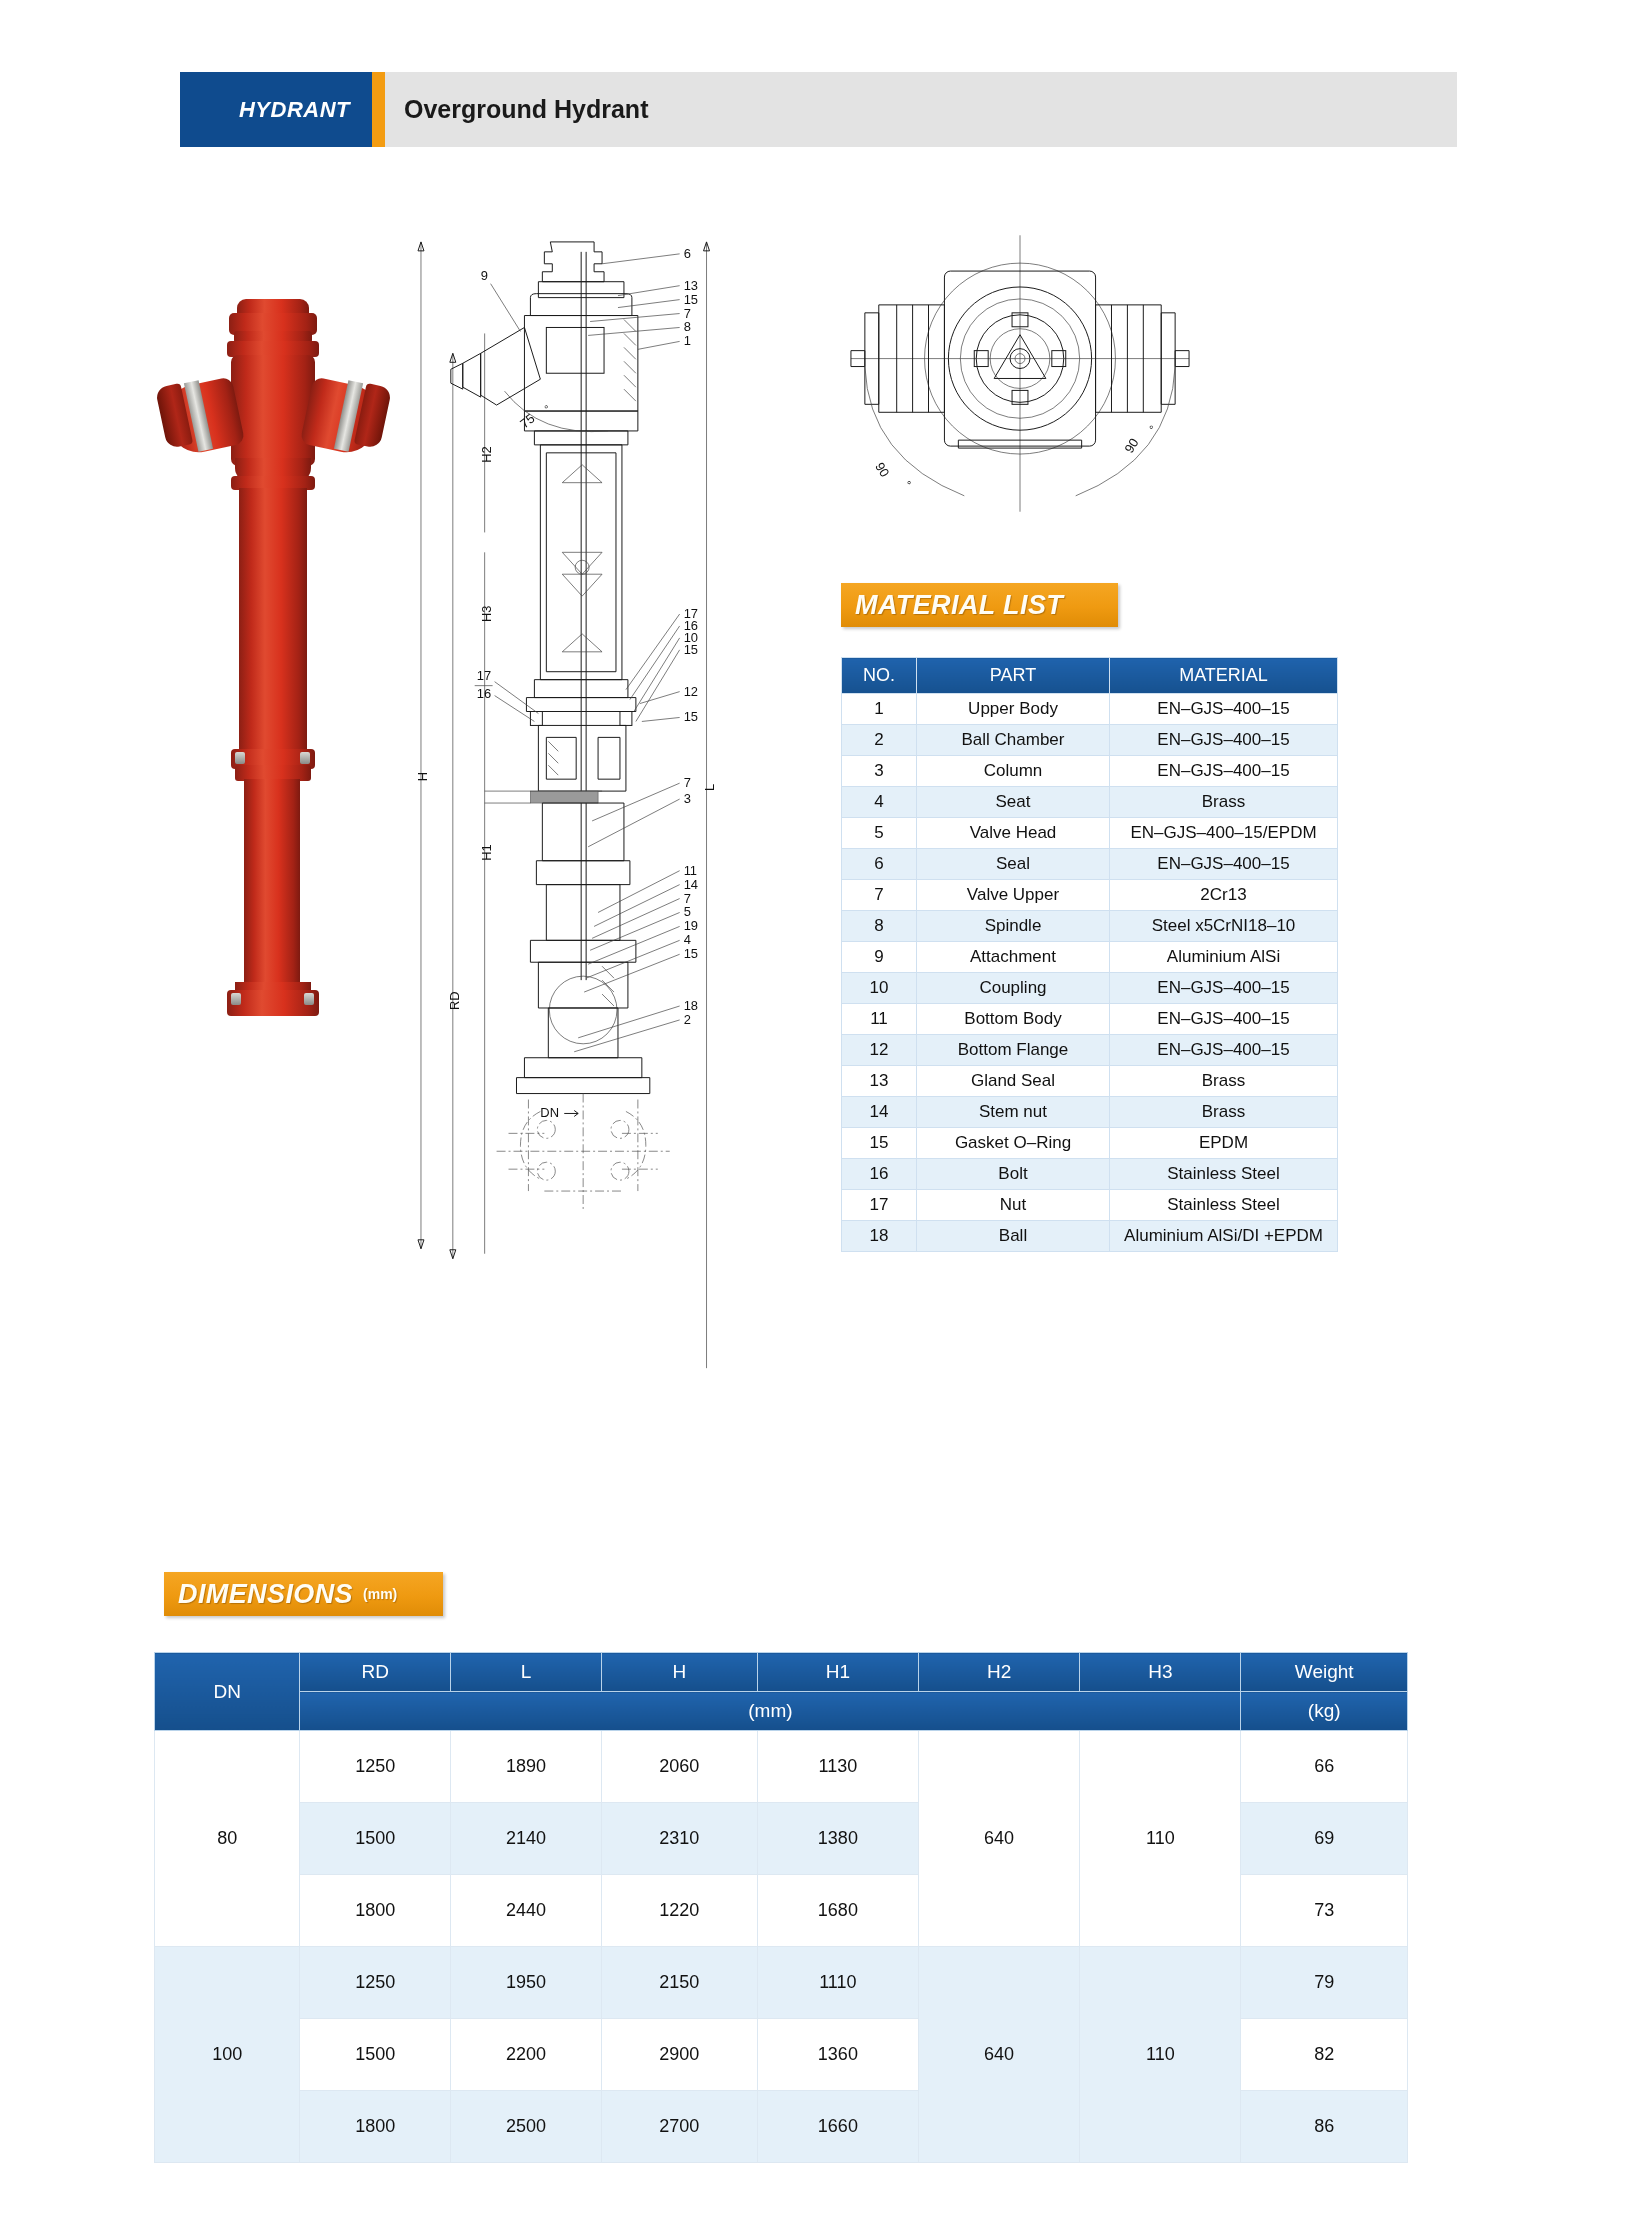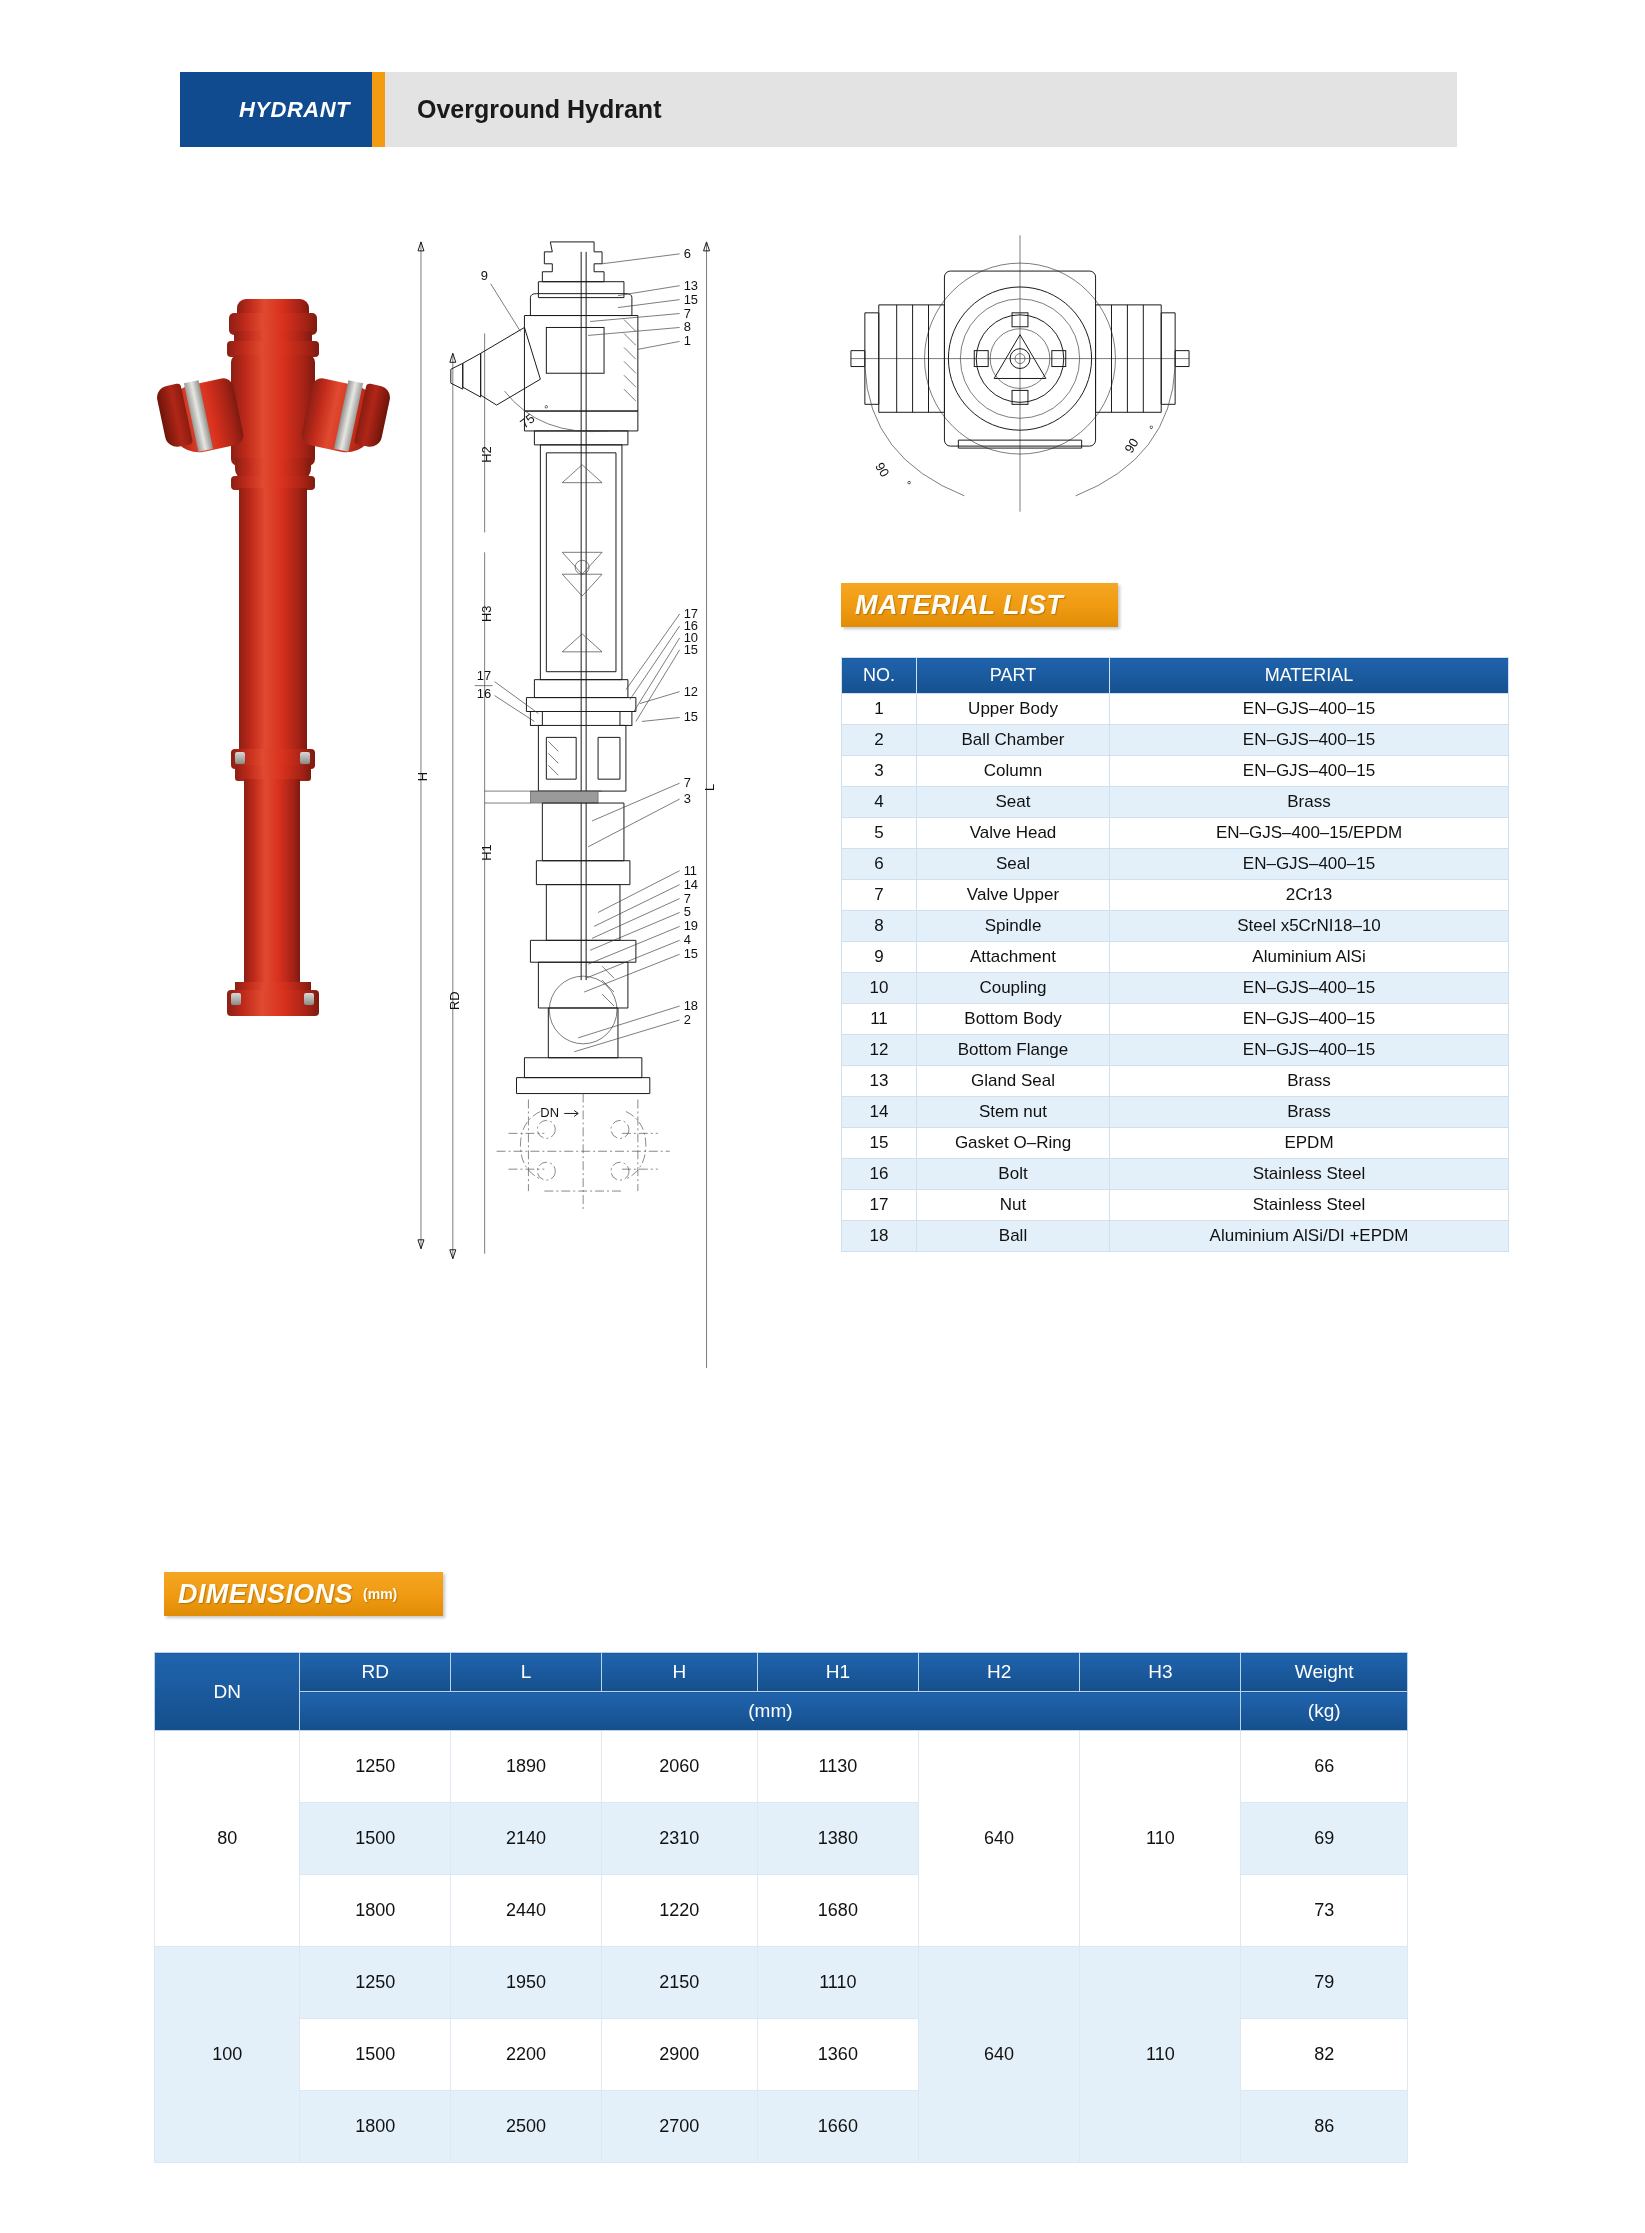--- a/index.html
+++ b/index.html
@@ -44,21 +44,21 @@
   }
   .header-divider {
     width: 13px;
     background: #f39c12;
   }
   .header-title {
     flex: 1;
     background: #e3e3e3;
     display: flex;
     align-items: center;
-    padding-left: 32px;
+    padding-left: 19px;
     box-sizing: border-box;
   }
   .header-title span {
     font-weight: bold;
     font-size: 25px;
     color: #1a1a1a;
   }
 
   
   .photo {
@@ -200,21 +200,21 @@
     text-shadow: 1px 1px 1px rgba(120,70,0,0.4);
   }
   #banner-material { left: 841px; top: 583px; width: 277px; height: 44px; }
   #banner-dimensions { left: 164px; top: 1572px; width: 279px; height: 44px; }
 
   
   #material-table {
     position: absolute;
     left: 841px;
     top: 657px;
-    width: 668px;
+    width: 497px;
     border-collapse: collapse;
     font-size: 17px;
   }
   #material-table th {
     background: #1c5ea6;
     background: linear-gradient(180deg, #1f63ad 0%, #16518f 100%);
     color: #ffffff;
     font-weight: normal;
     font-size: 18px;
     padding: 7px 4px;

